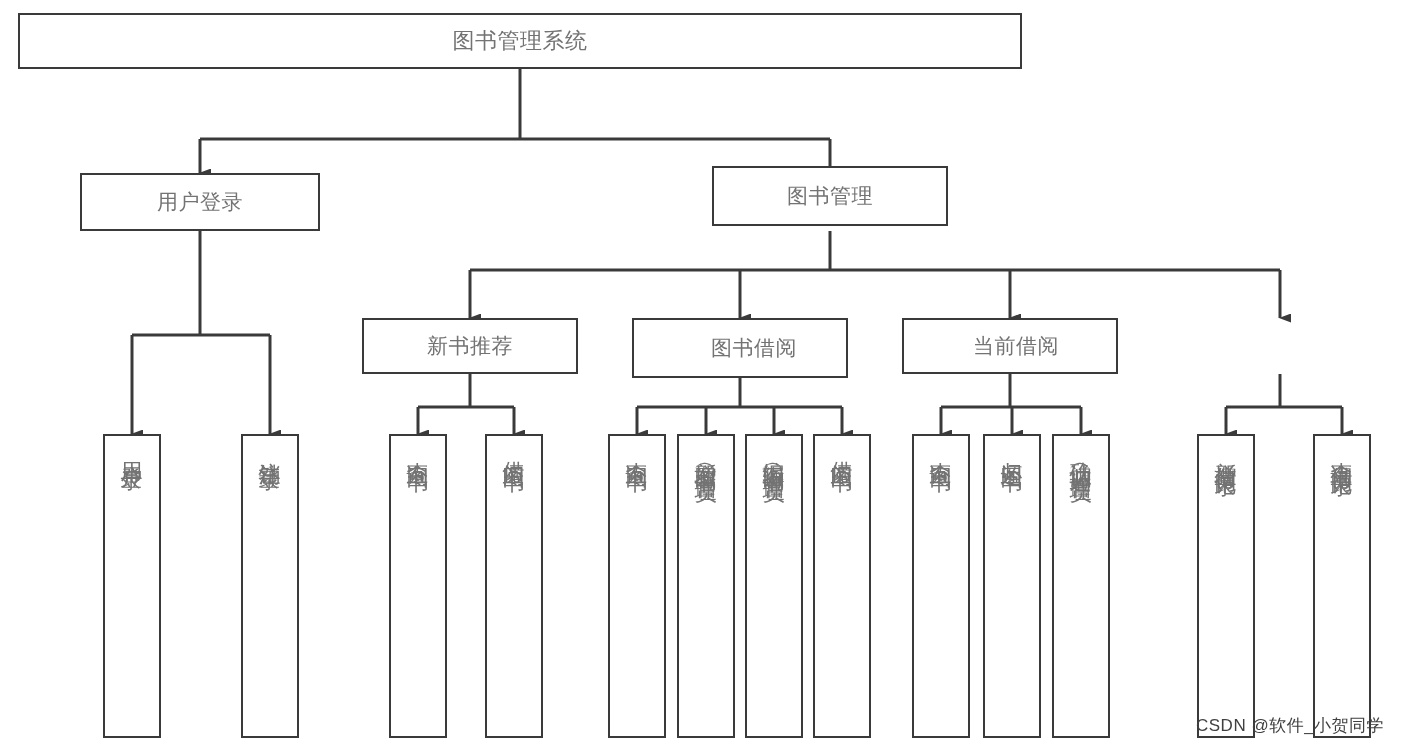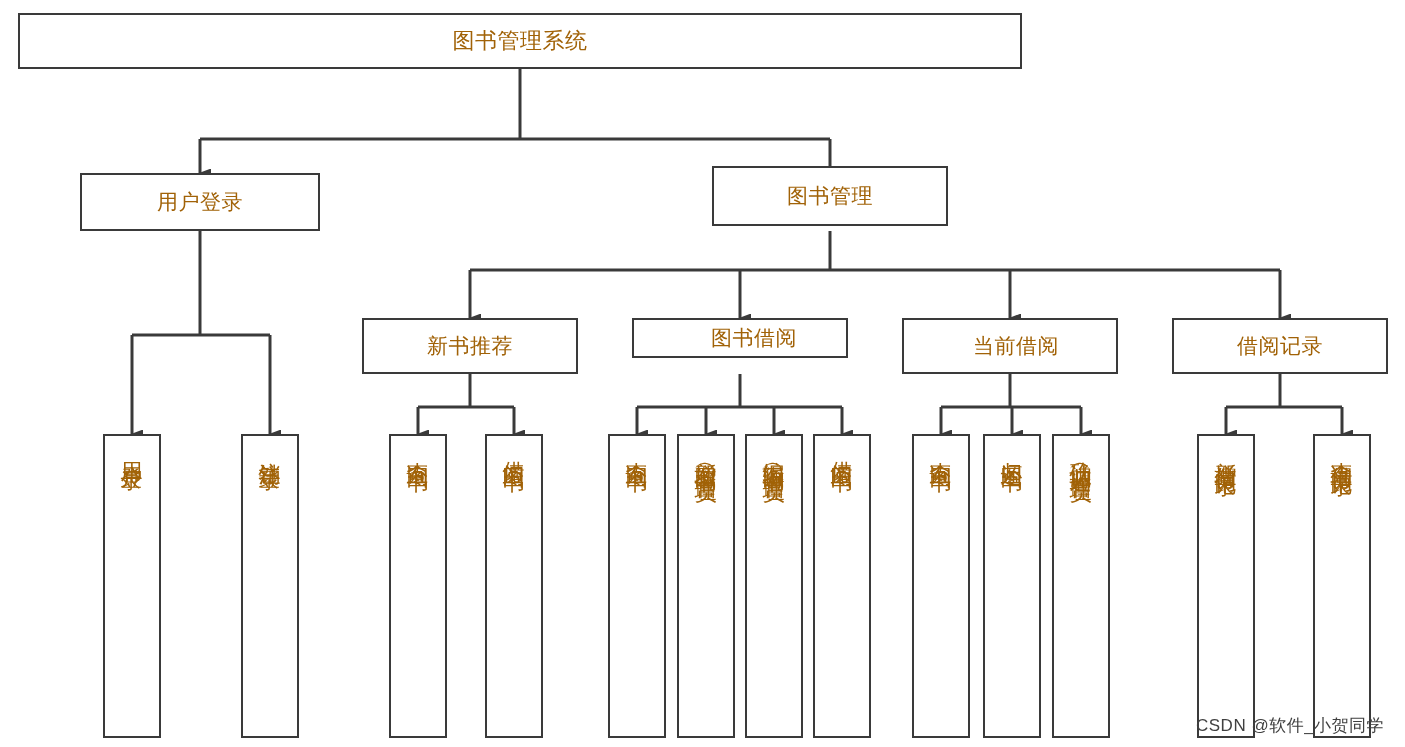--- a/index.html
+++ b/index.html
@@ -33,21 +33,21 @@
     border: 2px solid #3a3a3a;
     display: flex;
     align-items: center;
     justify-content: center;
     color: #2b2b2b;
   }
   .node-label {
     display: block;
     text-align: center;
     line-height: 1.18;
-    color: #a16207;
+    color: #737373;
   }
   
   .node.horiz .node-label {
     writing-mode: horizontal-tb;
     font-size: 21px;
     letter-spacing: 0.5px;
   }
   .node.root .node-label {
     font-size: 22px;
   }
@@ -129,28 +129,25 @@
   <div class="node horiz" style="left: 80px; top: 173px; width: 240px; height: 58px; border-color: rgb(58, 58, 58); background: rgb(255, 255, 255); color: rgb(43, 43, 43);">
     <span class="node-label">用户登录</span>
   </div>
   <div class="node horiz" style="left: 712px; top: 166px; width: 236px; height: 60px; border-color: rgb(58, 58, 58); background: rgb(255, 255, 255); color: rgb(43, 43, 43);">
     <span class="node-label">图书管理</span>
   </div>
 
   <div class="node horiz" style="left: 362px; top: 318px; width: 216px; height: 56px; border-color: rgb(58, 58, 58); background: rgb(255, 255, 255); color: rgb(43, 43, 43);">
     <span class="node-label">新书推荐</span>
   </div>
-  <div class="node horiz" style="left: 632px; top: 318px; width: 216px; height: 40px; border-color: rgb(58, 58, 58); background: rgb(255, 255, 255); color: rgb(43, 43, 43); padding-left: 28px;">
+  <div class="node horiz" style="left: 632px; top: 318px; width: 216px; height: 60px; border-color: rgb(58, 58, 58); background: rgb(255, 255, 255); color: rgb(43, 43, 43); padding-left: 28px;">
     <span class="node-label">图书借阅</span>
   </div>
   <div class="node horiz" style="left: 902px; top: 318px; width: 216px; height: 56px; border-color: rgb(58, 58, 58); background: rgb(255, 255, 255); color: rgb(43, 43, 43); padding-left: 12px;">
     <span class="node-label">当前借阅</span>
-  </div>
-  <div class="node horiz" style="left: 1172px; top: 318px; width: 216px; height: 56px; border-color: rgb(58, 58, 58); background: rgb(255, 255, 255); color: rgb(43, 43, 43);">
-    <span class="node-label">借阅记录</span>
   </div>
 
   <div class="node vert" style="left: 103px; top: 434px; width: 58px; height: 304px; border-color: rgb(58, 58, 58); background: rgb(255, 255, 255); color: rgb(43, 43, 43);">
     <span class="node-label">用户登录</span>
   </div>
   <div class="node vert" style="left: 241px; top: 434px; width: 58px; height: 304px; border-color: rgb(58, 58, 58); background: rgb(255, 255, 255); color: rgb(43, 43, 43);">
     <span class="node-label">注销登录</span>
   </div>
   <div class="node vert" style="left: 389px; top: 434px; width: 58px; height: 304px; border-color: rgb(58, 58, 58); background: rgb(255, 255, 255); color: rgb(43, 43, 43);">
     <span class="node-label">查询图书</span>

